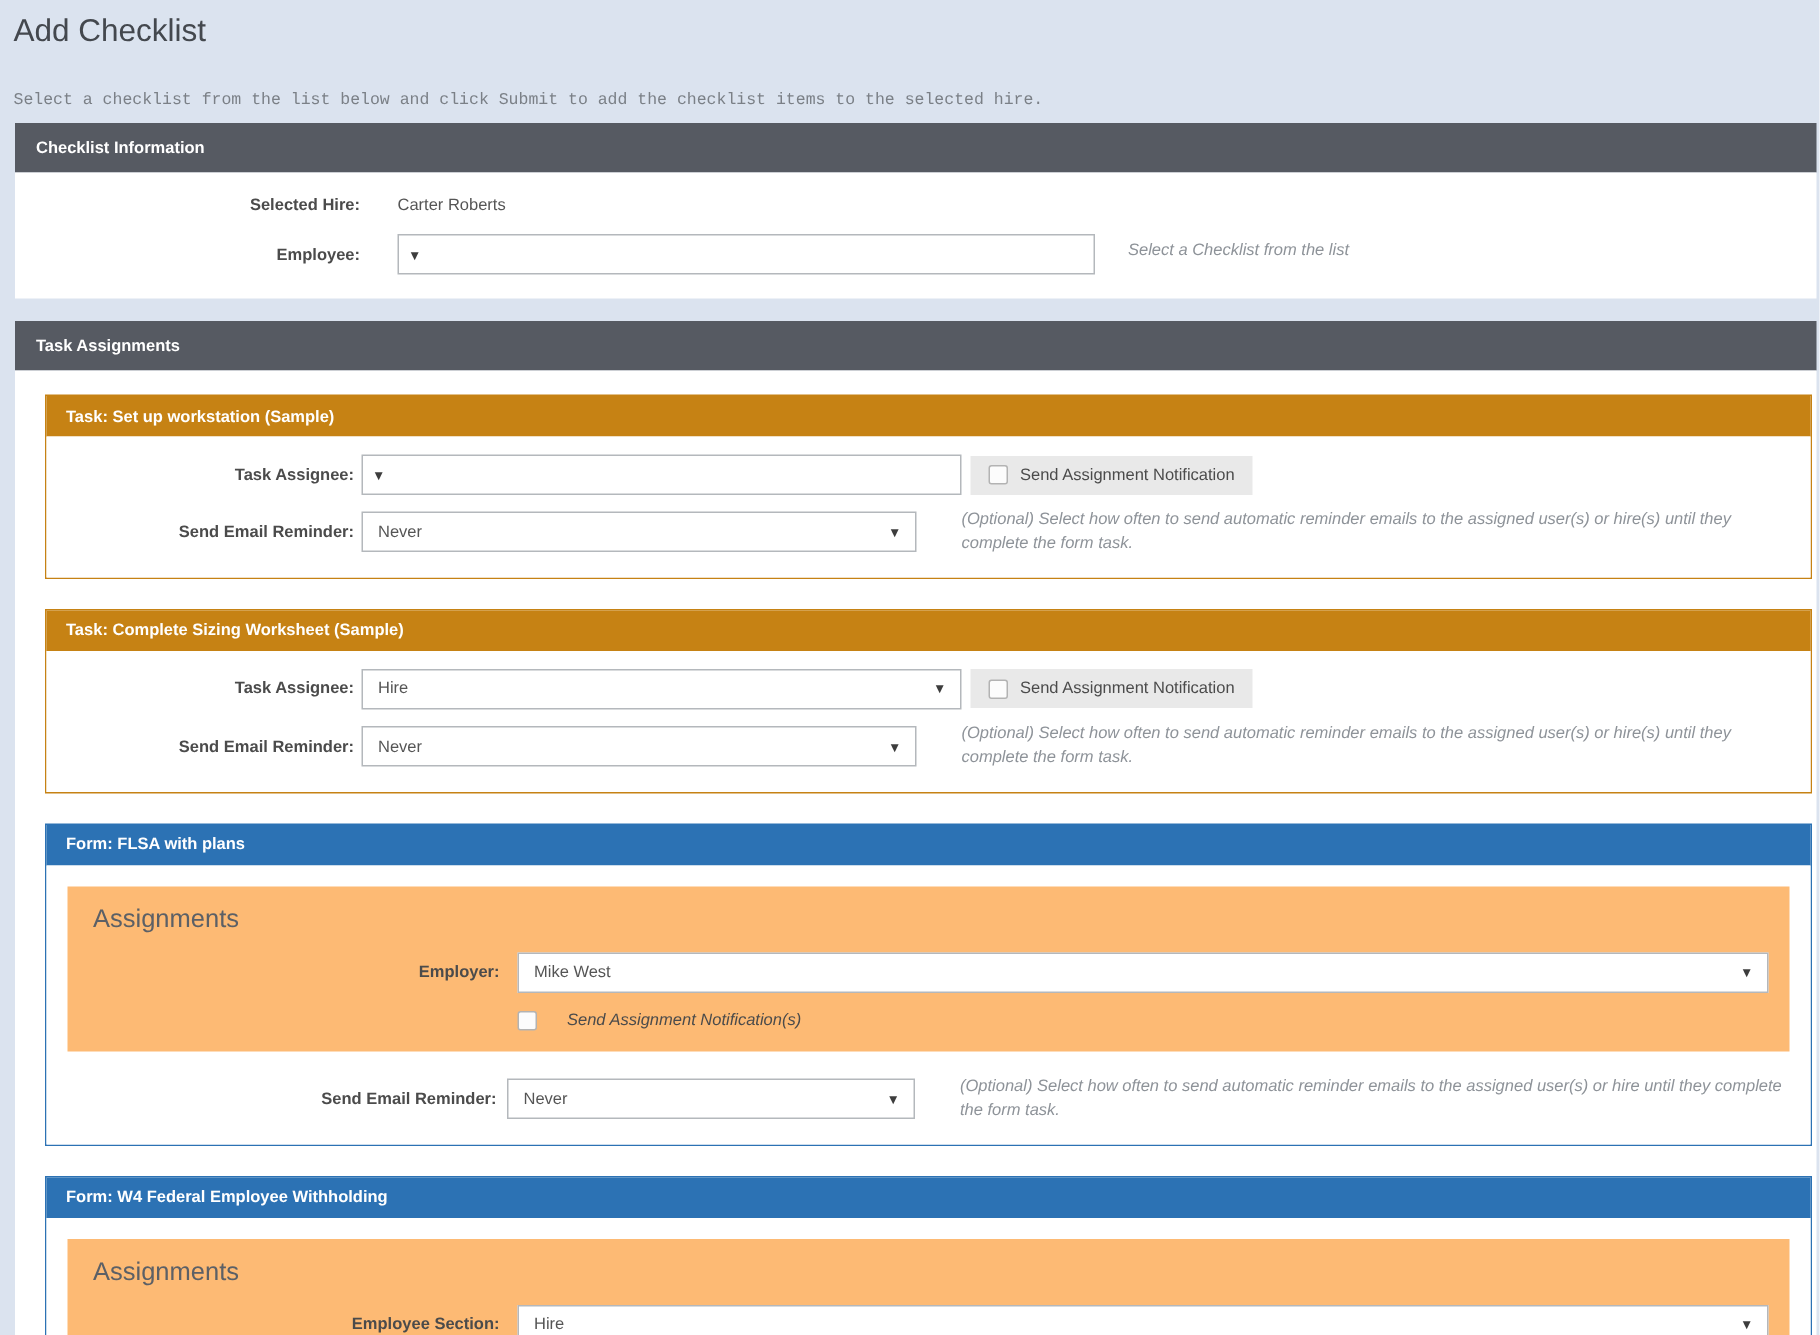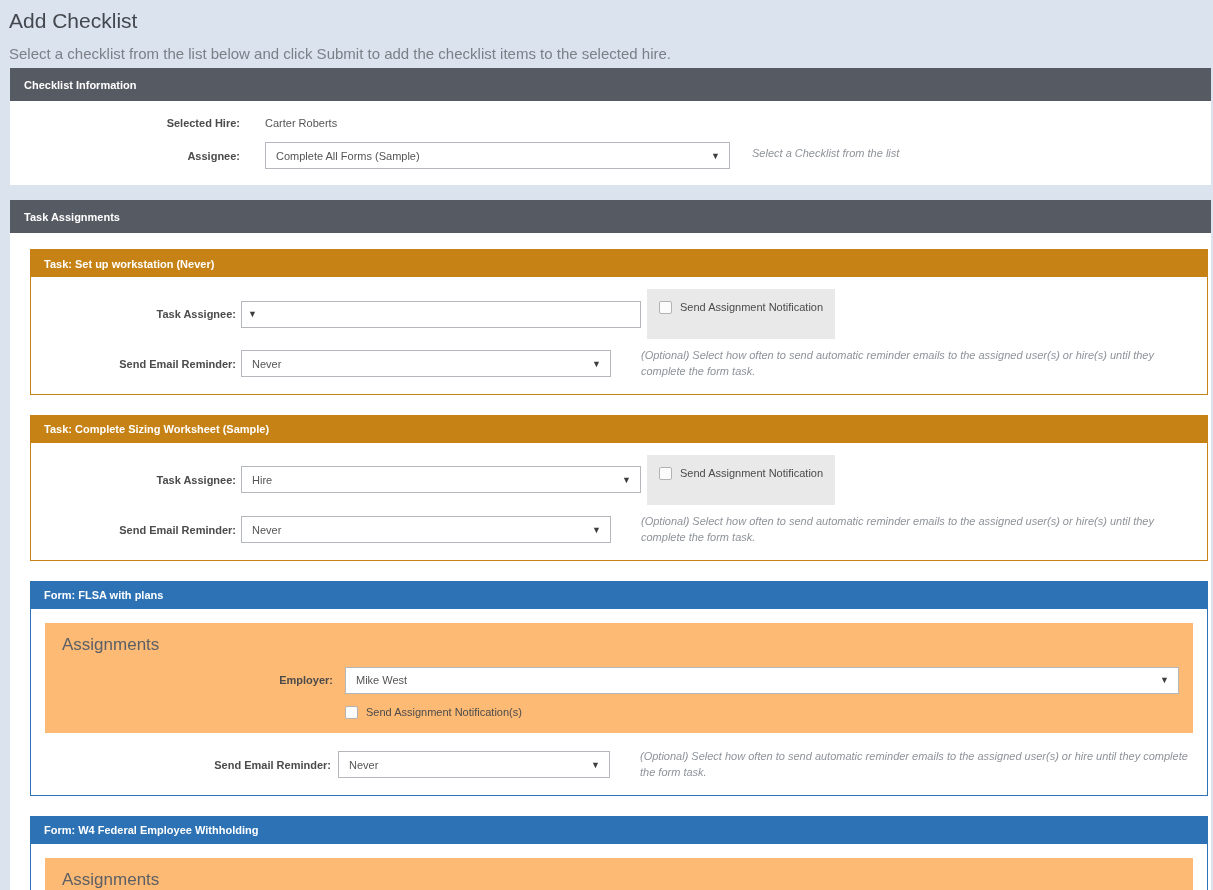--- a/index.html
+++ b/index.html
@@ -4,21 +4,21 @@
 <style>
   html,body { margin:0; padding:0; }
   body {
     width:1213px; height:890px; overflow:hidden;
     background:#dbe3ef;
     font-family:"Liberation Sans", sans-serif;
     font-size:11px; color:#555;
   }
   .page-head { padding:9px 10px 0 9px; }
   .page-title { font-size:21px; font-weight:400; color:#44484e; line-height:24px; }
-  .page-subtitle { margin-top:14px; font-size:15px; color:#7b8087; line-height:13px; }
+  .page-subtitle { margin-top:28px; font-size:11px; color:#7b8087; line-height:13px;font-family:Liberation Mono, monospace; }
 
   .section { margin:8px 2px 0 10px;border-radius:19px; }
   .section + .section { margin-top:15px; }
   .sec-hd {
     background:#565a62; color:#fff; height:33px;
     display:flex; align-items:center; padding-left:14px;
     font-weight:600; font-size:11px;
   }
   .sec-bd { background:#fff; }
   .sec-bd.info { padding:16px 0 16px 0; }
@@ -33,22 +33,22 @@
   .val { color:#555;text-align:right; }
 
   .ddl {
     background:#fff; border:1px solid #b4b8bc; height:25px; box-sizing:content-box;
     display:flex; align-items:center; cursor:pointer; flex:none;
   }
   .ddl .txt { padding-left:10px; color:#555; flex:1; white-space:nowrap; overflow:hidden; }
   .ddl .arr { font-size:9px; color:#3d3d3d; padding:0 9px 0 6px; flex:none; }
 
   .chip {
-    background:#e9e9e9; height:26px; display:flex; align-items:flex-start;
-    padding:12px 12px; margin-left:6px; color:#4b4b4b; flex:none;
+    background:#e9e9e9; height:26px; display:flex; align-items:center;
+    padding:0 12px; margin-left:6px; color:#4b4b4b; flex:none;
   }
   .cbx {
     appearance:none; -webkit-appearance:none; width:13px; height:13px;
     border:1px solid #b3b3b3; background:#fcfcfc; border-radius:2px; margin:0; cursor:pointer;
   }
   .chip .cb-lb { margin-left:8px; }
 
   .hint { font-style:italic; color:#8e9399; line-height:1.45; }
   .hint.inline { margin-left:22px; margin-top:-4px; }
   .hint.block { margin-left:30px; width:552px; align-self:flex-start; }
@@ -66,57 +66,56 @@
   .task .row + .row { margin-top:9px; }
   .ddl.assignee { width:398px; }
   .ddl.reminder { width:368px; }
   .ddl.checklist { width:463px; }
   .ddl.formfield { flex:1; }
   .ddl.form-reminder { width:270px; margin-left:7px; }
 
   .graybox { background:#fdba74; padding:10px 14px 14px 15px; }
   .assign-h { font-size:17px; font-weight:400; color:#5c6066; margin:2px 0 12px 2px; }
   .graybox .cb-row { display:flex; align-items:center; margin-left:285px; margin-top:12px; }
-  .graybox .cb-row .cb-lb { margin-left:8px; color:#4b4b4b; }
+  .graybox .cb-row .cb-lb { margin-left:20px; color:#4b4b4b;font-style:italic; }
   .form .reminder-row { margin-top:16px; }
 
   .mt13 { margin-top:13px; }
 </style>
 </head>
 <body>
 
 <div class="page-head">
   <div class="page-title">Add Checklist</div>
   <div class="page-subtitle">Select a checklist from the list below and click Submit to add the checklist items to the selected hire.</div>
 </div>
 
 <div class="section">
   <div class="sec-hd">Checklist Information</div>
   <div class="sec-bd info">
     <div class="row">
       <div class="lbl w1">Selected Hire:</div>
       <div class="val">Carter Roberts</div>
     </div>
     <div class="row mt13">
-      <div class="lbl w1">Assignee:</div>
+      <div class="lbl w1">Employee:</div>
       <div class="ddl checklist">
-        <span class="txt">Complete All Forms (Sample)</span>
         <span class="arr">▼</span>
       </div>
       <div class="hint inline">Select a Checklist from the list</div>
     </div>
   </div>
 </div>
 
 <div class="section">
   <div class="sec-hd">Task Assignments</div>
   <div class="sec-bd tasks">
 
     <div class="panel task">
-      <div class="panel-hd">Task: Set up workstation (Never)</div>
+      <div class="panel-hd">Task: Set up workstation (Sample)</div>
       <div class="panel-bd">
         <div class="row">
           <div class="lbl w2">Task Assignee:</div>
           <div class="ddl assignee">
             <span class="arr">▼</span>
           </div>
           <div class="chip">
             <input type="checkbox" class="cbx" style="">
             <span class="cb-lb">Send Assignment Notification</span>
           </div>

